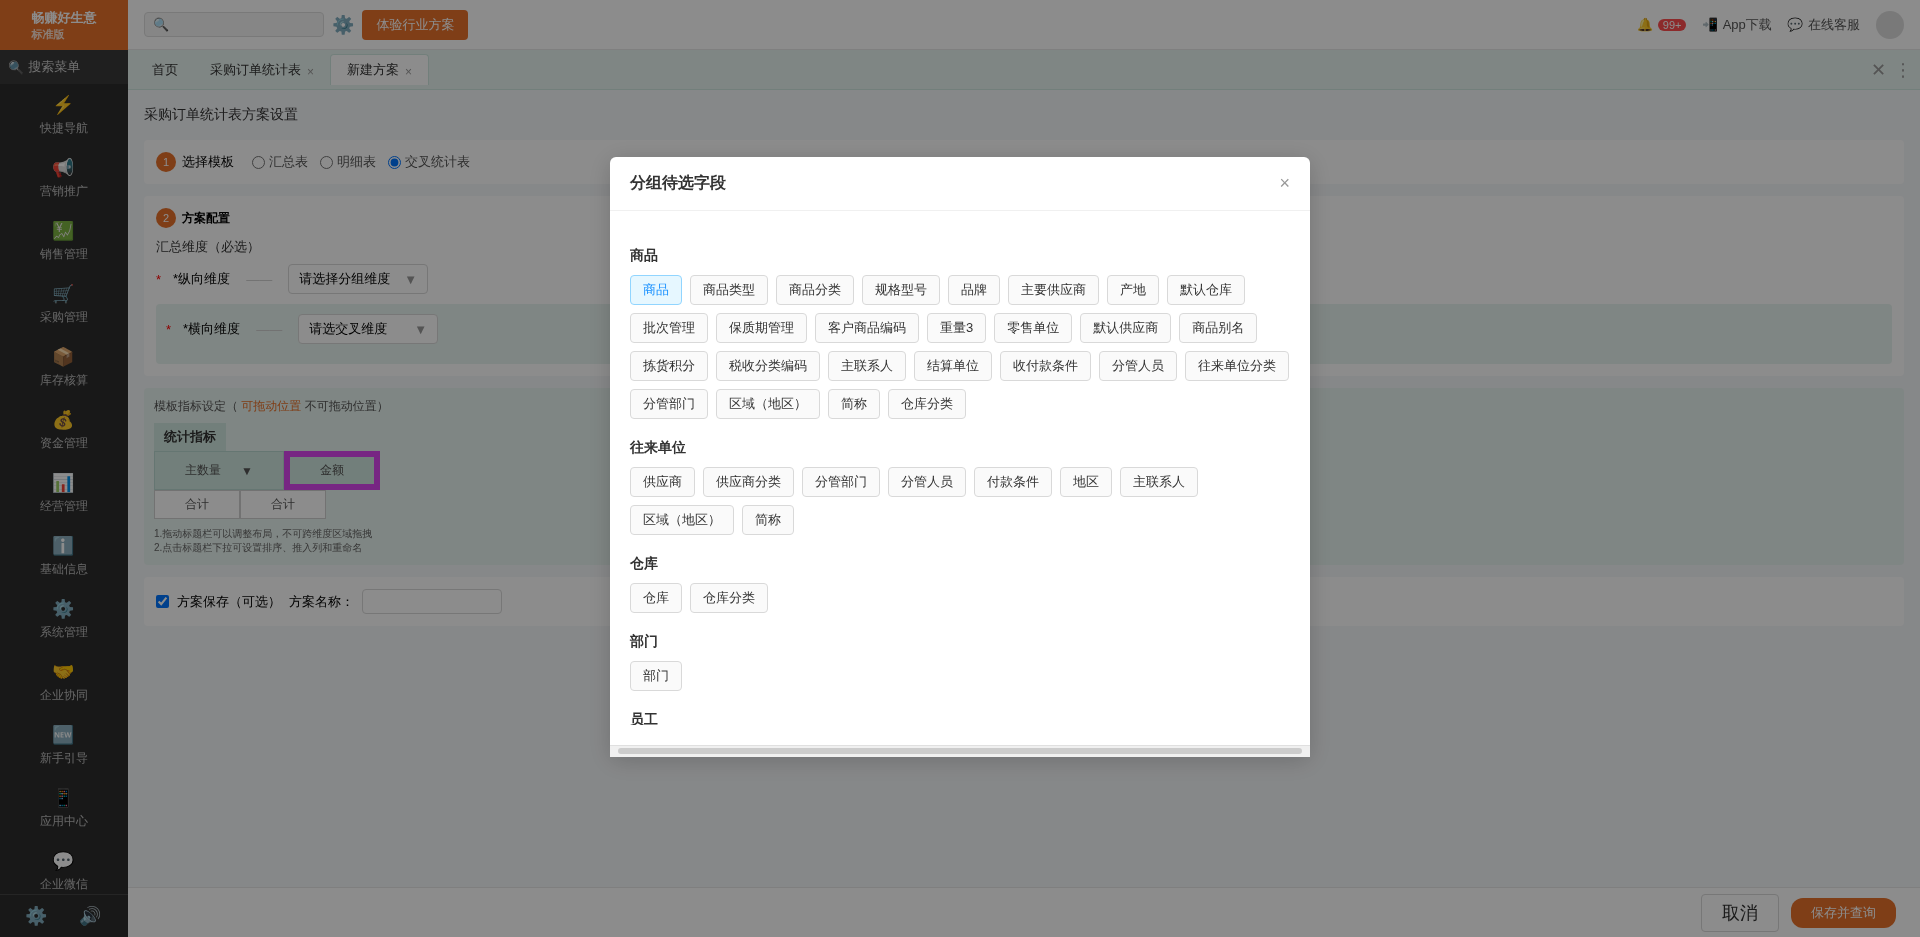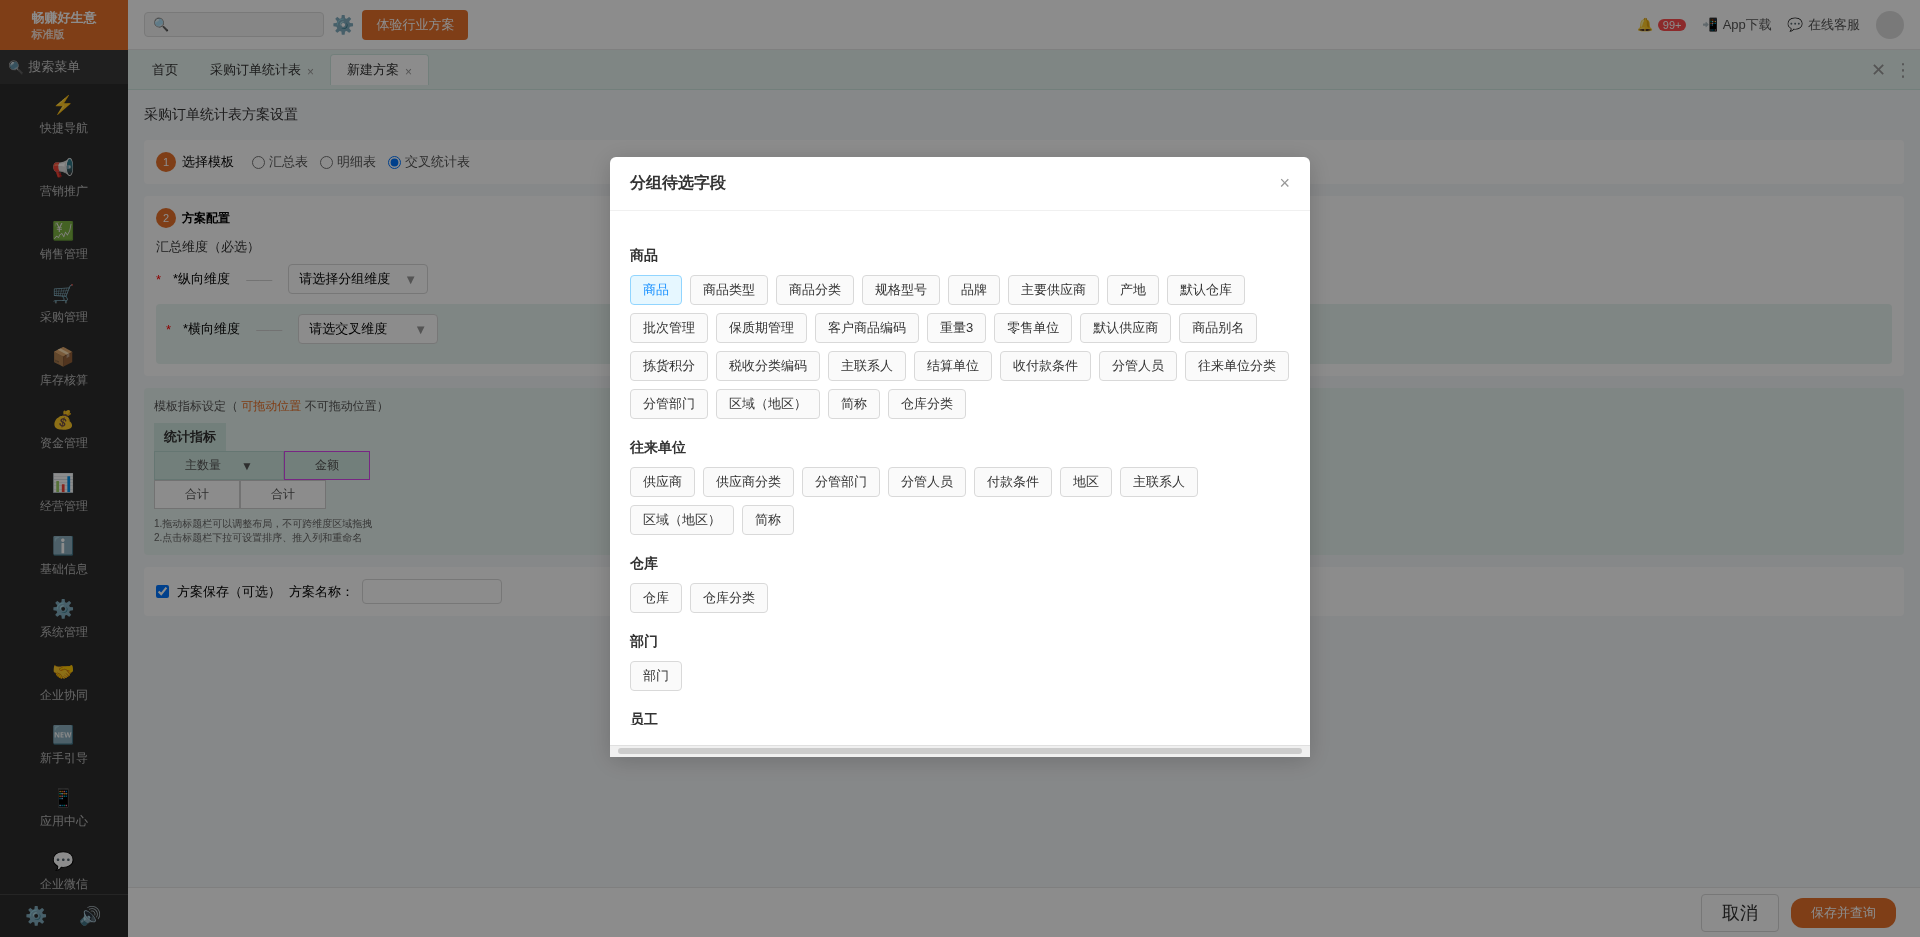--- a/index.html
+++ b/index.html
@@ -262,21 +262,21 @@
     <span style="color:#e8712a;">可拖动位置</span>
     <span> </span>
     <span>不可拖动位置）</span>
     <div style="margin-top:8px;">
       <div style="font-size:13px;font-weight:bold;color:#333;background:#d0e8e0;padding:5px 10px;display:inline-block;">统计指标</div>
       <div style="display:flex;gap:0;">
         <div style="background:#d0e8e0;border:1px solid #b8d8d0;padding:5px 30px;font-size:12px;display:flex;align-items:center;gap:20px;text-align:center;">
           <span>主数量</span>
           <span>▼</span>
         </div>
-        <div style="background:#d0e8e0;border:1px solid #d946ef;padding:5px 30px;font-size:12px;">金额</div>
+        <div style="background:#d0e8e0;border:6px solid #d946ef;padding:5px 30px;font-size:12px;">金额</div>
       </div>
       <div style="display:flex;gap:0;">
         <div style="background:#fff;border:1px solid #d0d0d0;padding:5px 30px;font-size:12px;">合计</div>
         <div style="background:#fff;border:1px solid #d0d0d0;padding:5px 30px;font-size:12px;">合计</div>
       </div>
     </div>
     <div style="margin-top:8px;font-size:10px;color:#666;">
       <div>1.拖动标题栏可以调整布局，不可跨维度区域拖拽</div>
       <div>2.点击标题栏下拉可设置排序、推入列和重命名</div>
     </div>

